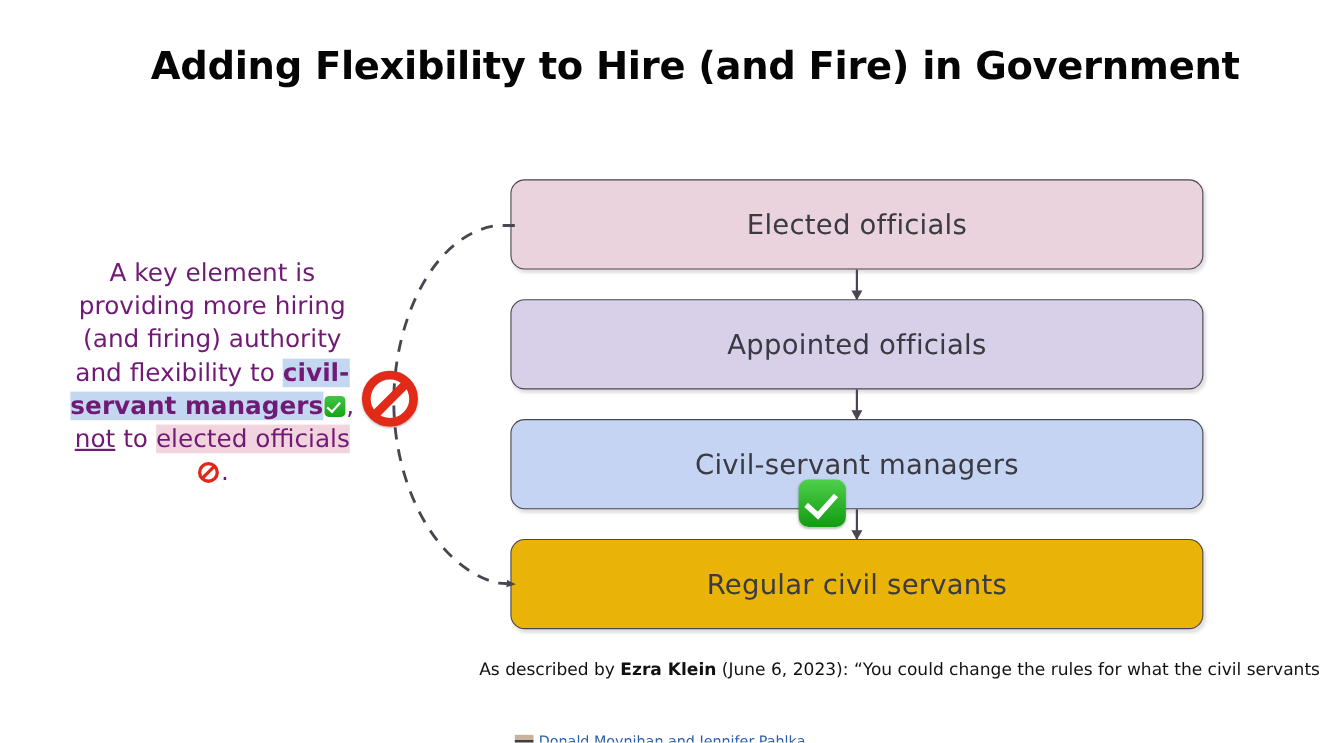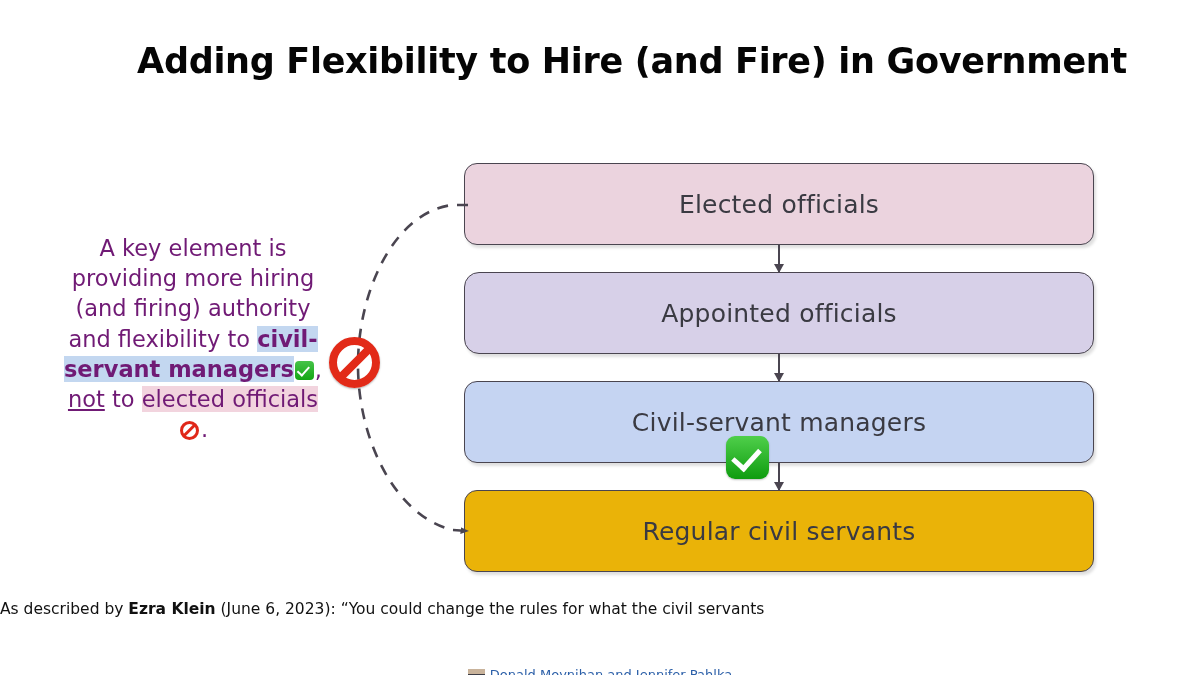--- a/index.html
+++ b/index.html
@@ -126,21 +126,21 @@
     align-items: center;
     justify-content: center;
   }
   .flow-box .flow-label {
     font-family: "DejaVu Sans", sans-serif;
     font-size: 25px;
     color: #3a3a42;
     letter-spacing: 0.2px;
   }
   #box-0 { top: 0px;   background: #ebd3de; }
-  #box-1 { top: 109px; background: #d7d0e8; border-radius: 15px; }
+  #box-1 { top: 109px; background: #d7d0e8; }
   #box-2 { top: 218px; background: #c5d4f2; }
   #box-3 { top: 327px; background: #eab308; }
 
   .flow-arrow {
     position: absolute;
     left: 314px;
     width: 2px;
     height: 27px;
     background: #4a4550;
   }
@@ -217,21 +217,21 @@
     border-radius: 1px;
     transform: translate(-50%,-50%) rotate(-45deg);
   }
 
   
   #footer-quote {
     position: absolute;
     left: 0;
     top: 598px;
     width: 1200px;
-    text-align: left;
+    text-align: right;
     font-family: "DejaVu Sans", sans-serif;
     font-size: 15.5px;
     line-height: 22px;
     color: #111;
   }
   #footer-quote b { font-weight: bold; }
 
   
   #bottom-credit {
     position: absolute;

